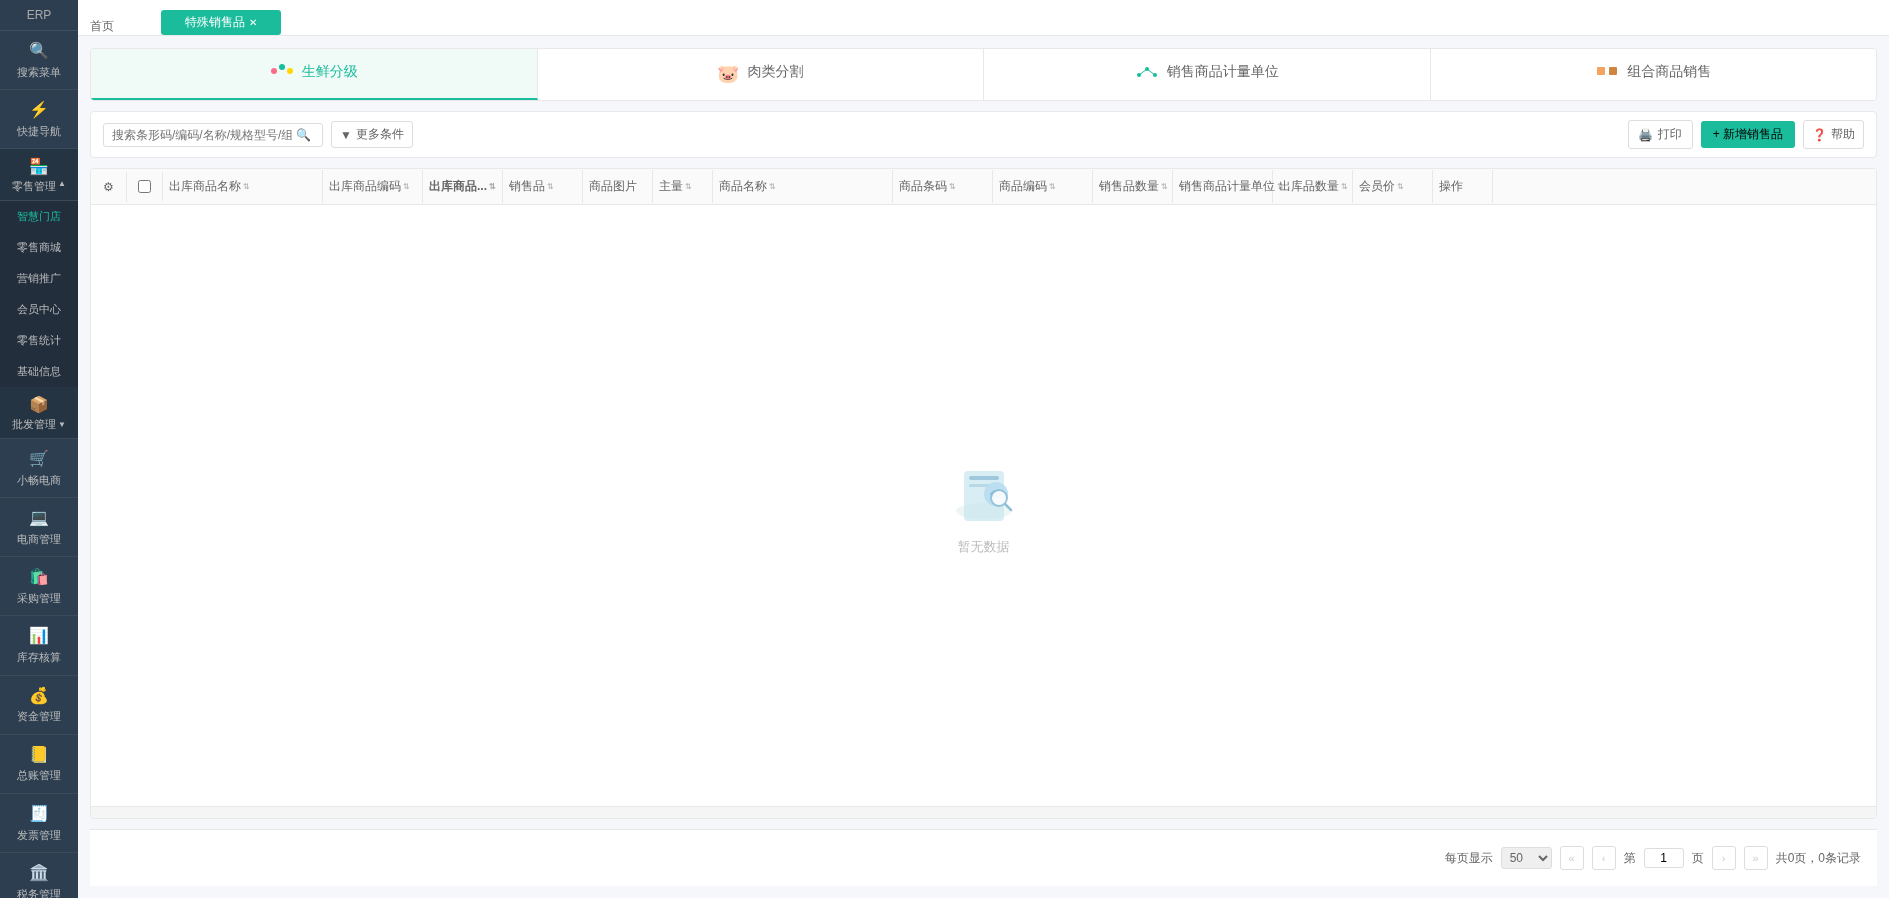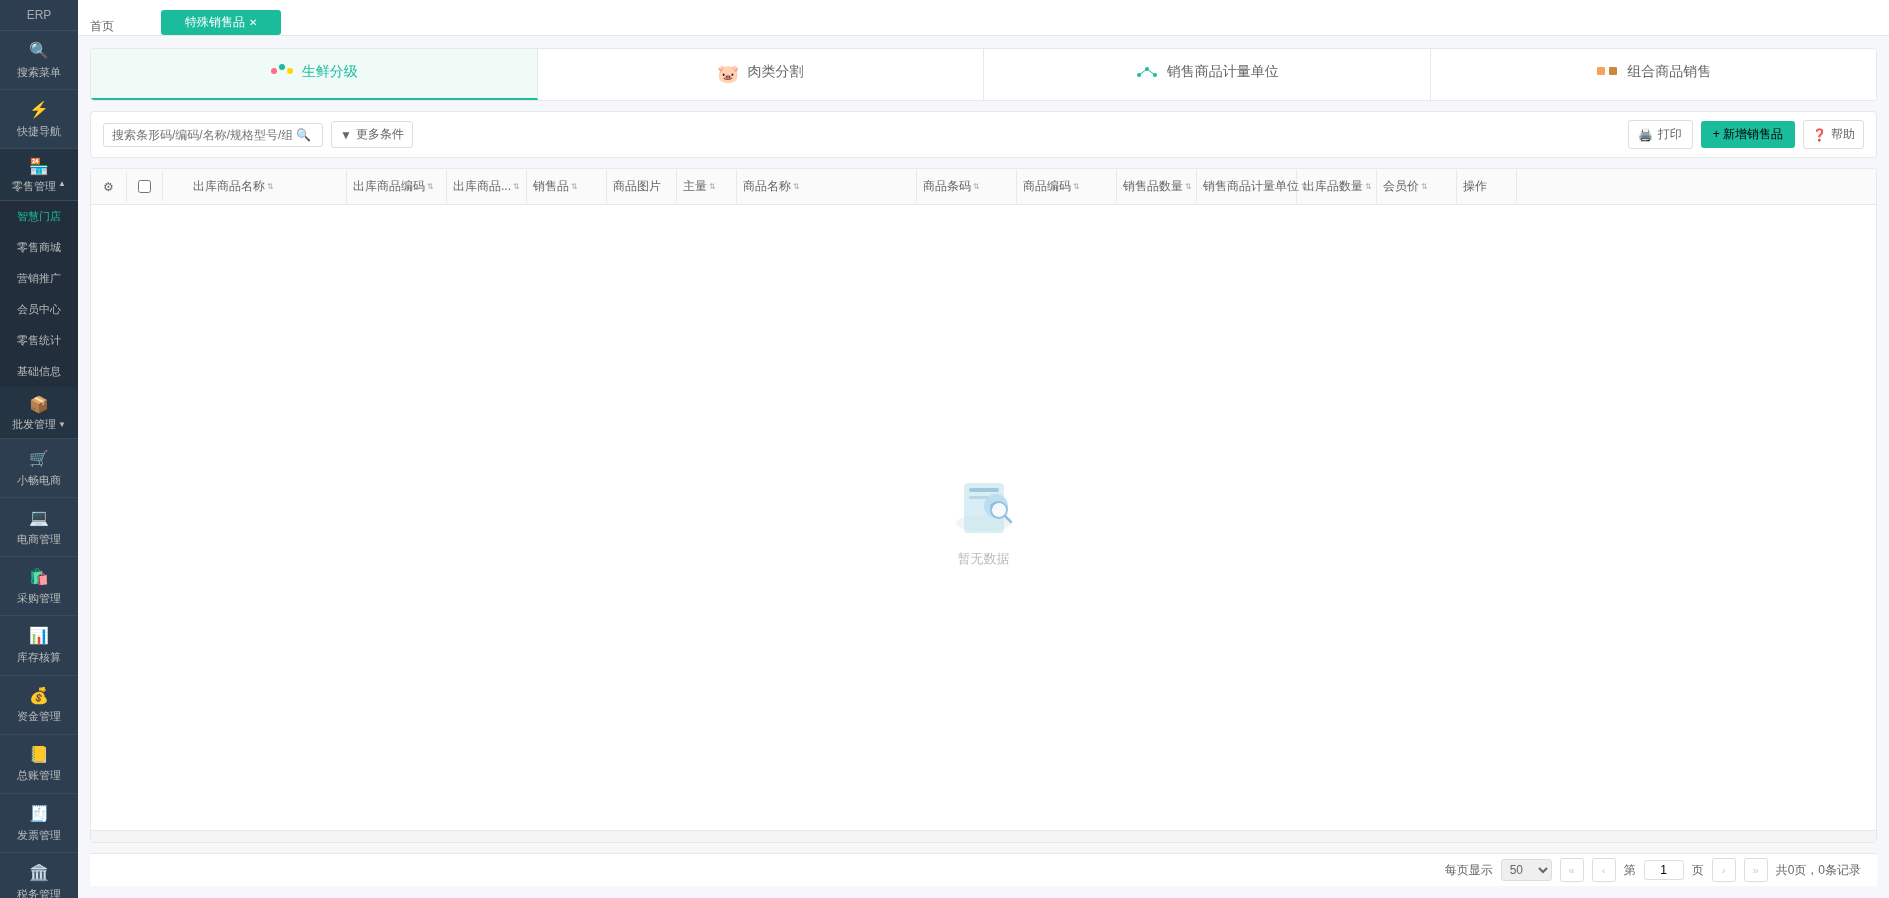--- a/index.html
+++ b/index.html
@@ -268,23 +268,23 @@
       white-space: nowrap;
       display: flex;
       align-items: center;
       gap: 2px;
       border-right: 1px solid #e8e8e8;
       flex-shrink: 0;
     }
     .th .sort-icon { font-size: 8px; color: #aaa; cursor: pointer; }
     .th-gear { width: 36px; justify-content: center; }
     .th-checkbox { width: 36px; justify-content: center; }
-    .th-product-name { width: 160px; margin-left: 24px; }
+    .th-product-name { width: 160px; }
     .th-product-code { width: 100px; }
-    .th-product-spec { width: 80px; }
+    .th-product-spec { width: 80px; font-weight: bold; }
     .th-sale-product { width: 80px; }
     .th-product-img { width: 70px; }
     .th-main-qty { width: 60px; }
     .th-goods-name { width: 180px; }
     .th-barcode { width: 100px; }
     .th-goods-code { width: 100px; }
     .th-sale-qty { width: 80px; }
     .th-sale-unit { width: 100px; }
     .th-out-qty { width: 80px; }
     .th-member-price { width: 80px; }
@@ -303,21 +303,21 @@
     .empty-icon {
       width: 80px;
       height: 70px;
     }
     .empty-text { font-size: 13px; color: #bbb; }
 
     
     #pagination {
       background: #fff;
       border-top: 1px solid #e8e8e8;
-      padding: 4px 16px;
+      padding: 16px 16px;
       display: flex;
       align-items: center;
       justify-content: flex-end;
       gap: 8px;
       font-size: 12px;
       color: #666;
       flex-shrink: 0;
     }
     .page-size-label { color: #666; }
     .page-size-select {

